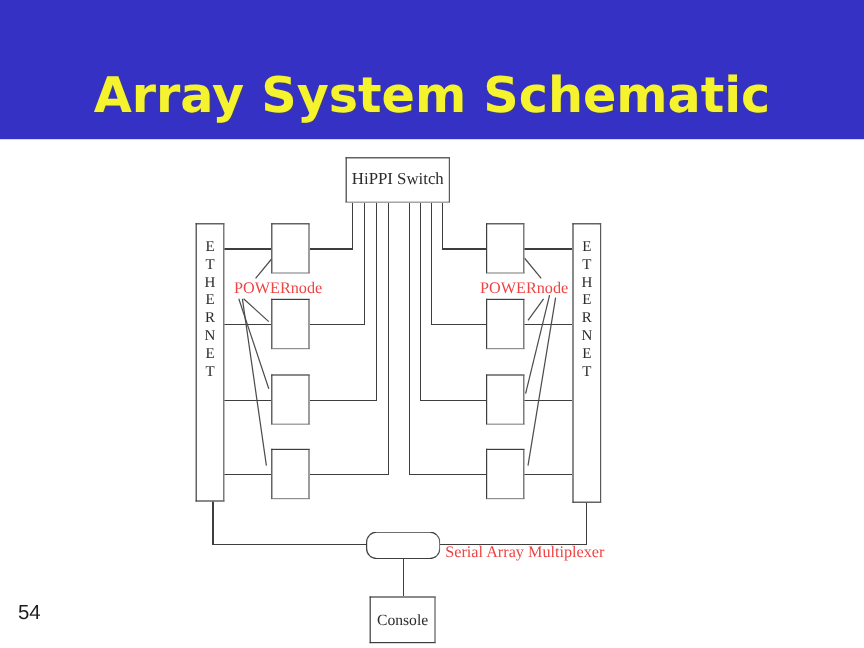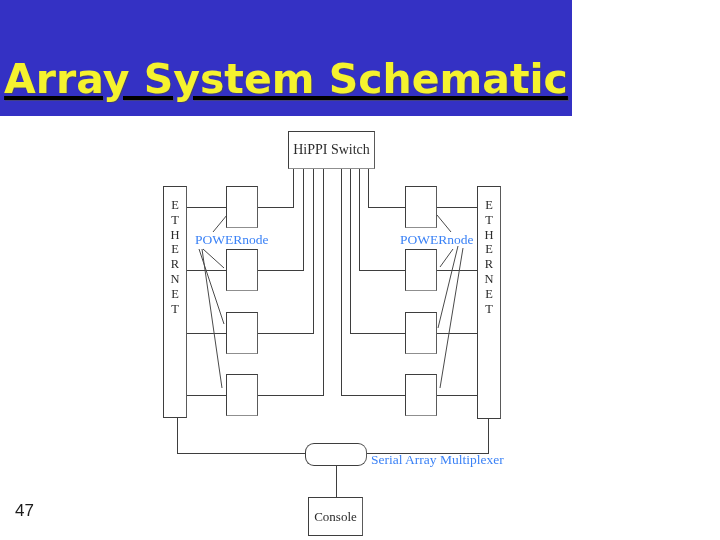--- a/index.html
+++ b/index.html
@@ -2,22 +2,22 @@
 <html><head>
 <meta charset="utf-8">
 <style>
   html,body{margin:0;padding:0;background:#888;}
   #slide{
     position:relative;width:720px;height:540px;background:#ffffff;
     overflow:hidden;font-family:"Liberation Serif",serif;
   }
   
   #header{
-    position:absolute;left:0;top:0;width:572px;height:116px;
-    background:#3431c4;display:flex;justify-content:center;align-items:flex-end;text-decoration:underline;
+    position:absolute;left:0;top:0;width:720px;height:116px;
+    background:#3431c4;display:flex;justify-content:center;align-items:flex-end;
   }
   #title{
     color:#f5f22e;font-family:"DejaVu Sans",sans-serif;font-weight:bold;
     font-size:41px;line-height:1;padding-bottom:16px;letter-spacing:0px;
     text-shadow:1px 1px 0 rgba(90,90,0,0.35);
   }
   
   .box{
     position:absolute;background:#ffffff;border:1px solid #3e3e3e;
     border-bottom-color:#8f8f8f;border-right-color:#5a5a5a;
@@ -35,21 +35,21 @@
   #eth-right{left:477px;top:186px;height:233px;}
   .node{width:32px;height:42px;}
   .node.l{left:226px;} .node.r{left:405px;}
   .row1{top:186px;} .row2{top:249px;} .row3{top:312px;} .row4{top:374px;}
   #mux{left:305px;top:443px;width:62px;height:23px;border-radius:9px;
     border-bottom-color:#3e3e3e;}
   #console{left:308px;top:497px;width:55px;height:39px;
     display:flex;align-items:center;justify-content:center;
     font-size:13px;color:#2b2b2b;border-bottom-color:#3e3e3e;}
   
-  .flabel{position:absolute;font-size:13.5px;color:#3b82f6;white-space:nowrap;}
+  .flabel{position:absolute;font-size:13.5px;color:#ef4444;white-space:nowrap;}
   #pn-left{left:195px;top:232px;}
   #pn-right{left:400px;top:232px;}
   #mux-label{left:371px;top:452px;}
   #page-num{
     position:absolute;left:15px;top:501px;color:#1c1c1c;
     font-family:"Liberation Sans",sans-serif;font-size:17px;
   }
   
   #wires{position:absolute;left:0;top:0;}
 </style>
@@ -140,15 +140,15 @@
   <div id="pn-left" class="flabel">POWERnode</div>
   <div id="pn-right" class="flabel">POWERnode</div>
 
   <div id="mux" class="box"></div>
   <div id="mux-label" class="flabel">Serial Array Multiplexer</div>
 
   <div id="console" class="box">
     <span>Console</span>
   </div>
 
-  <div id="page-num">47</div>
+  <div id="page-num">54</div>
 
 </div>
 
 </body></html>

